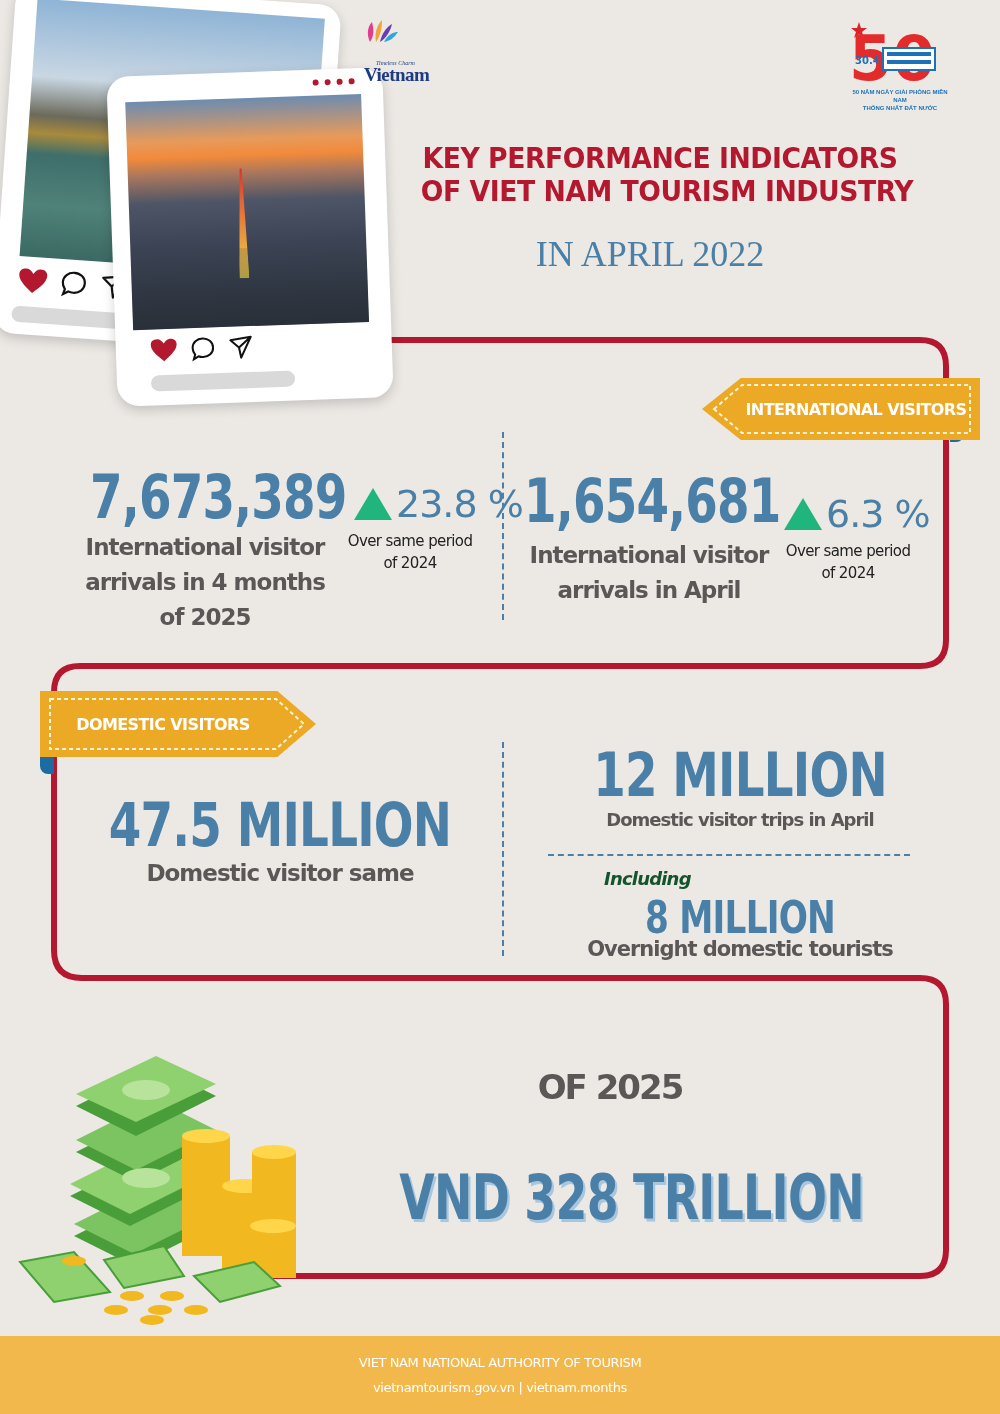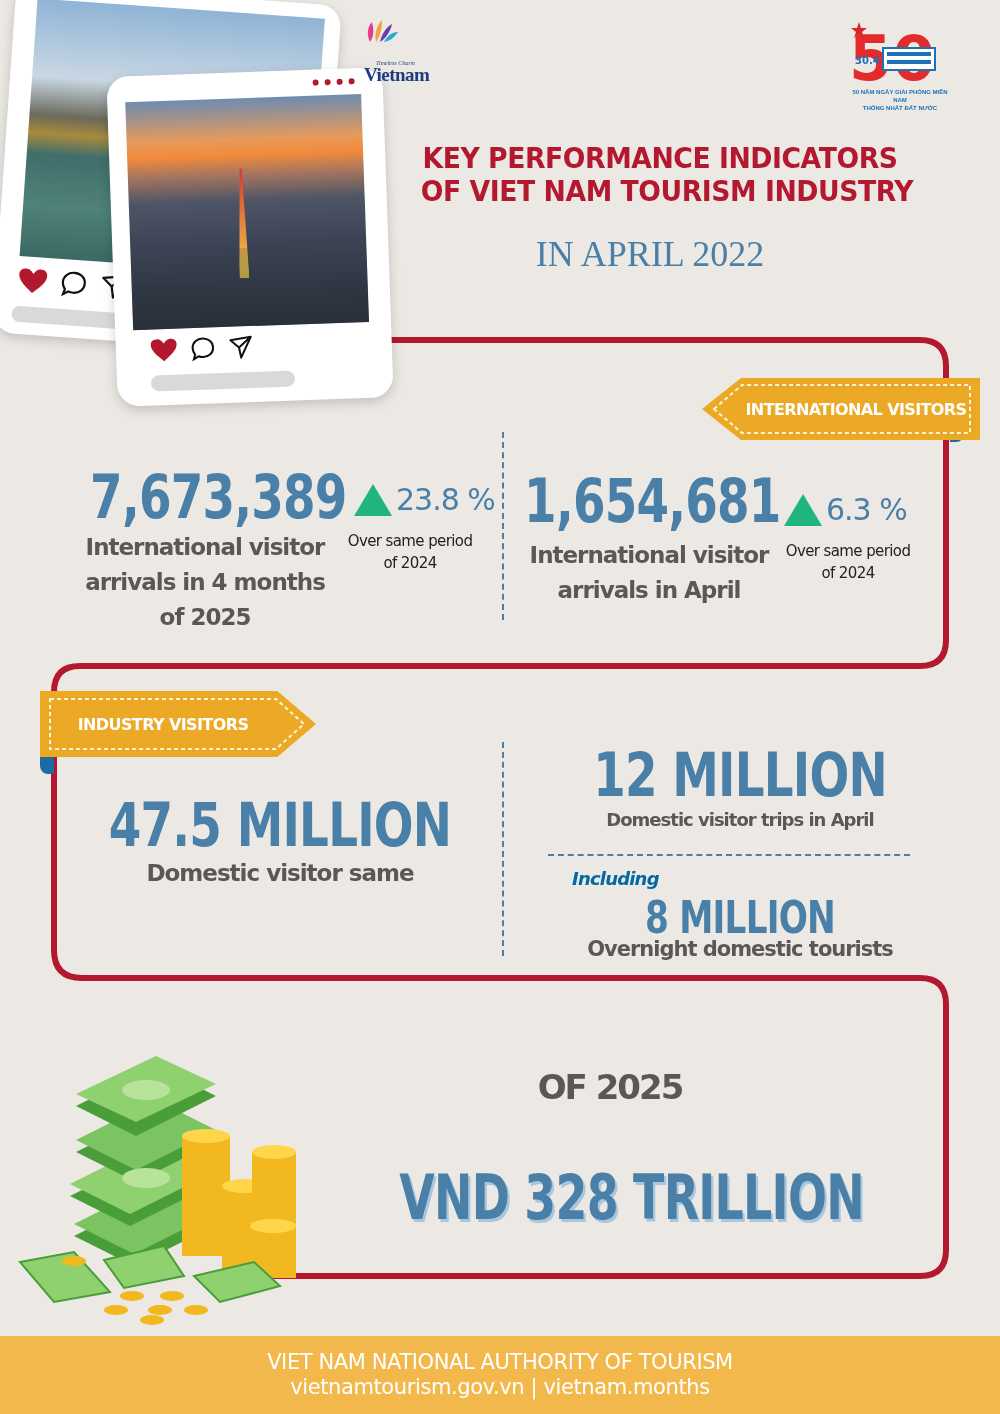--- a/index.html
+++ b/index.html
@@ -38,30 +38,30 @@
   .ribbon-intl { left: 702px; top: 362px; width: 278px; height: 62px; clip-path: polygon(0 50%, 14% 0, 100% 0, 100% 100%, 14% 100%); padding-left: 30px; margin-top: 16px; }
   .ribbon-dom { left: 40px; top: 691px; width: 276px; height: 66px; clip-path: polygon(0 0, 86% 0, 100% 50%, 86% 100%, 0 100%); padding-right: 30px; }
   .ribbon-label { position: relative; z-index: 1; }
   .fold { position: absolute; width: 14px; height: 18px; background: #1d6ba3; }
 
   
   .bignum { position: absolute; font-family: "DejaVu Sans", sans-serif; font-weight: bold; color: #4a80a7; text-align: center; transform: scaleX(0.78); white-space: nowrap; letter-spacing: -1px; }
   .desc { position: absolute; font-family: "DejaVu Sans", sans-serif; font-weight: bold; color: #5a5756; text-align: center; letter-spacing: -1px; }
   .growth { position: absolute; display: flex; align-items: center; gap: 4px; white-space: nowrap; }
   .tri { width: 0; height: 0; border-left: 19px solid transparent; border-right: 19px solid transparent; border-bottom: 32px solid #1fb57c; }
-  .growth .pct { font-family: "DejaVu Sans", sans-serif; color: #4a80a7; font-size: 30px; letter-spacing: -1px; }
+  .growth .pct { font-family: "DejaVu Sans", sans-serif; color: #4a80a7; font-size: 38px; letter-spacing: -1px; }
   .note { position: absolute; font-family: "DejaVu Sans", sans-serif; font-size: 15px; color: #222; text-align: center; line-height: 22px; letter-spacing: -0.6px; }
   .vdash { position: absolute; width: 0; border-left: 2px dashed #4a80a7; }
   .hdash { position: absolute; height: 0; border-top: 2px dashed #4a80a7; }
-  .including { position: absolute; font-family: "DejaVu Sans", sans-serif; font-style: italic; font-weight: bold; color: #0369a1; font-size: 18px; letter-spacing: -0.8px; }
+  .including { position: absolute; font-family: "DejaVu Sans", sans-serif; font-style: italic; font-weight: bold; color: #14532d; font-size: 18px; letter-spacing: -0.8px; margin-left: 32px; }
 
   .receipts-h { position: absolute; left: 300px; top: 1060px; width: 620px; text-align: center; font-family: "DejaVu Sans", sans-serif; font-weight: bold; color: #5a5756; font-size: 34px; line-height: 54px; letter-spacing: -2px; }
   .receipts-v { position: absolute; left: 320px; top: 1160px; width: 610px; text-align: center; font-family: "DejaVu Sans", sans-serif; font-weight: bold; color: #4a80a7; font-size: 62px; line-height: 76px; transform: scaleX(0.74); text-shadow: 3px 3px 0 #a8c6de; letter-spacing: -1px; white-space: nowrap; }
 
-  .footer { position: absolute; left: 0; top: 1336px; width: 1000px; height: 78px; background: #f2b84b; display: flex; flex-direction: column; align-items: center; justify-content: center; color: #fff; font-family: "DejaVu Sans", sans-serif; font-size: 21px; line-height: 25px; letter-spacing: -0.4px; }
+  .footer { position: absolute; left: 0; top: 1336px; width: 1000px; height: 78px; background: #f2b84b; display: flex; flex-direction: column; align-items: center; justify-content: center; color: #fff; font-family: "DejaVu Sans", sans-serif; font-size: 13px; line-height: 25px; letter-spacing: -0.4px; }
 </style>
 </head>
 <body>
 
 <svg class="lines" viewBox="0 0 1000 1414">
   <path d="M 375 340 L 920 340 Q 946 340 946 366 L 946 640 Q 946 666 920 666 L 80 666 Q 54 666 54 692 L 54 950 Q 54 978 82 978 L 920 978 Q 946 978 946 1004 L 946 1250 Q 946 1276 920 1276 L 260 1276" fill="none" stroke="#b3182f" stroke-width="6" stroke-linecap="round"></path>
 </svg>
 
 <div class="card" style="left:4px;top:-6px;width:326px;height:350px;transform:rotate(4deg);">
   <div class="dots" style="right:30px;top:22px;">
@@ -179,21 +179,21 @@
 <div class="note" style="left:776px;top:540px;width:144px;">
   <div>Over same period</div>
   <div>of 2024</div>
 </div>
 
 <div class="fold" style="left:40px;top:756px;border-radius:0 0 0 8px;"></div>
 <div class="ribbon ribbon-dom">
   <svg style="position:absolute;left:0;top:0;" width="276" height="66" viewBox="0 0 276 66">
       <polygon points="10,8 236,8 264,33 236,58 10,58" fill="none" stroke="#fff4d6" stroke-width="2" stroke-dasharray="4 3"></polygon>
     </svg>
-  <span class="ribbon-label">INDUSTRY VISITORS</span>
+  <span class="ribbon-label">DOMESTIC VISITORS</span>
 </div>
 
 <div class="bignum" style="left:60px;top:790px;width:440px;font-size:60px;line-height:70px;">47.5 MILLION</div>
 <div class="desc" style="left:110px;top:856px;width:340px;font-size:23px;line-height:35px;">
   <div>Domestic visitor same</div>
 </div>
 
 <div class="vdash" style="left:502px;top:742px;height:214px;"></div>
 
 <div class="bignum" style="left:540px;top:740px;width:400px;font-size:60px;line-height:70px;">12 MILLION</div>

